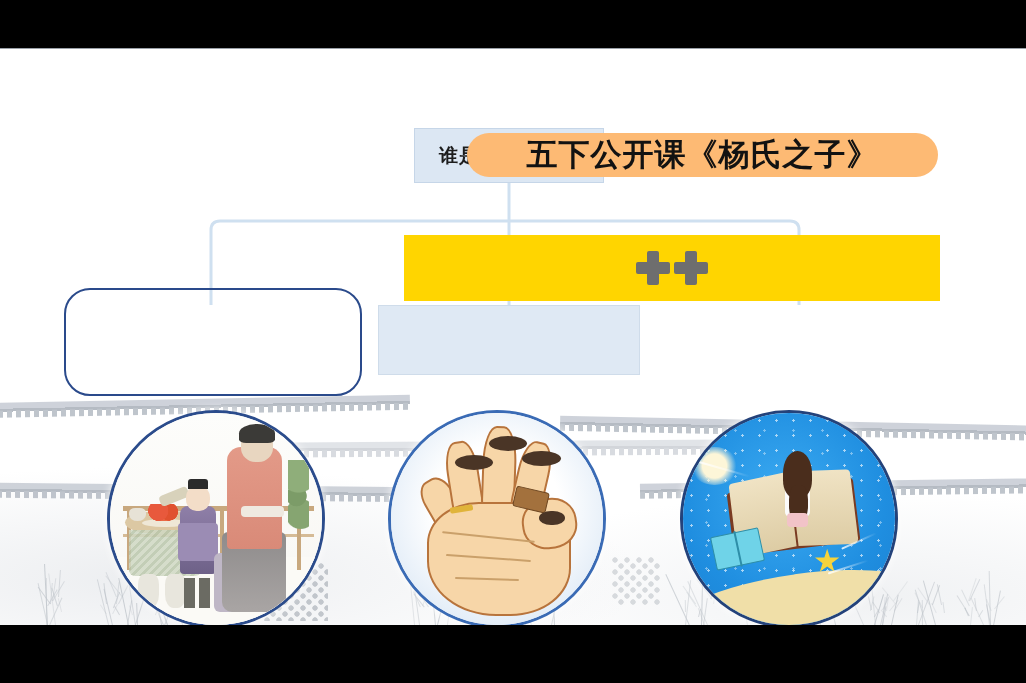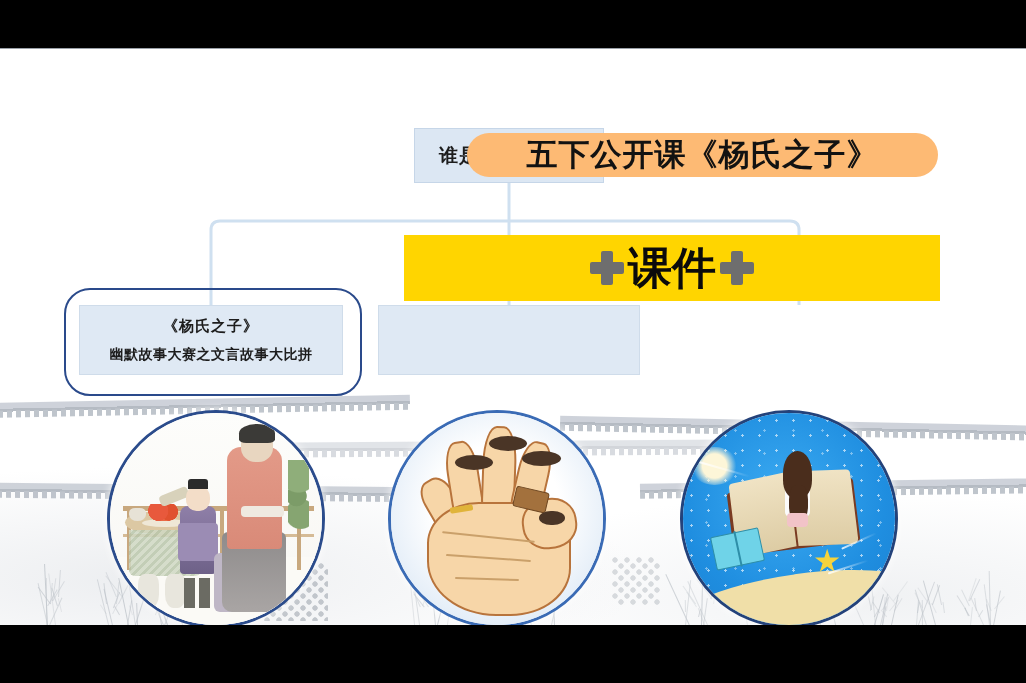--- a/index.html
+++ b/index.html
@@ -381,24 +381,20 @@
         <path d="M509,172 L509,256" stroke="#cfe0f0" stroke-width="3" fill="none"></path>
         <path d="M509,172 L790,172 Q799,172 799,181 L799,256" stroke="#cfe0f0" stroke-width="3" fill="none"></path>
       </svg>
 
       <div class="node node-root">
         <span>谁是幽默达人？</span>
       </div>
 
       <div class="n1-highlight"></div>
 
-      <div class="node node-child n1">
-        <div class="node-title">《杨氏之子》</div>
-        <div class="node-sub">幽默故事大赛之文言故事大比拼</div>
-      </div>
 
       <div class="node node-child n2">
       </div>
 
     </div>
 
     <div class="circ c1">
       <div class="ph p1">
         <div class="floor"></div>
         <div class="rail"></div>
@@ -471,21 +467,20 @@
         <div class="streak" style="left:74%;top:60%;width:18%;transform:rotate(-24deg)"></div>
       </div>
     </div>
 
     <div class="promo-top">
       <span class="promo-top-text">五下公开课《杨氏之子》</span>
     </div>
 
     <div class="promo-bottom">
       <span class="plus-ico"></span>
-      <span class="promo-bottom-text">课件</span>
       <span class="plus-ico"></span>
     </div>
 
   </div>
 
   <div class="slide-hairline"></div>
   <div class="bar-top"></div>
   <div class="bar-bottom"></div>
 </div>
 

